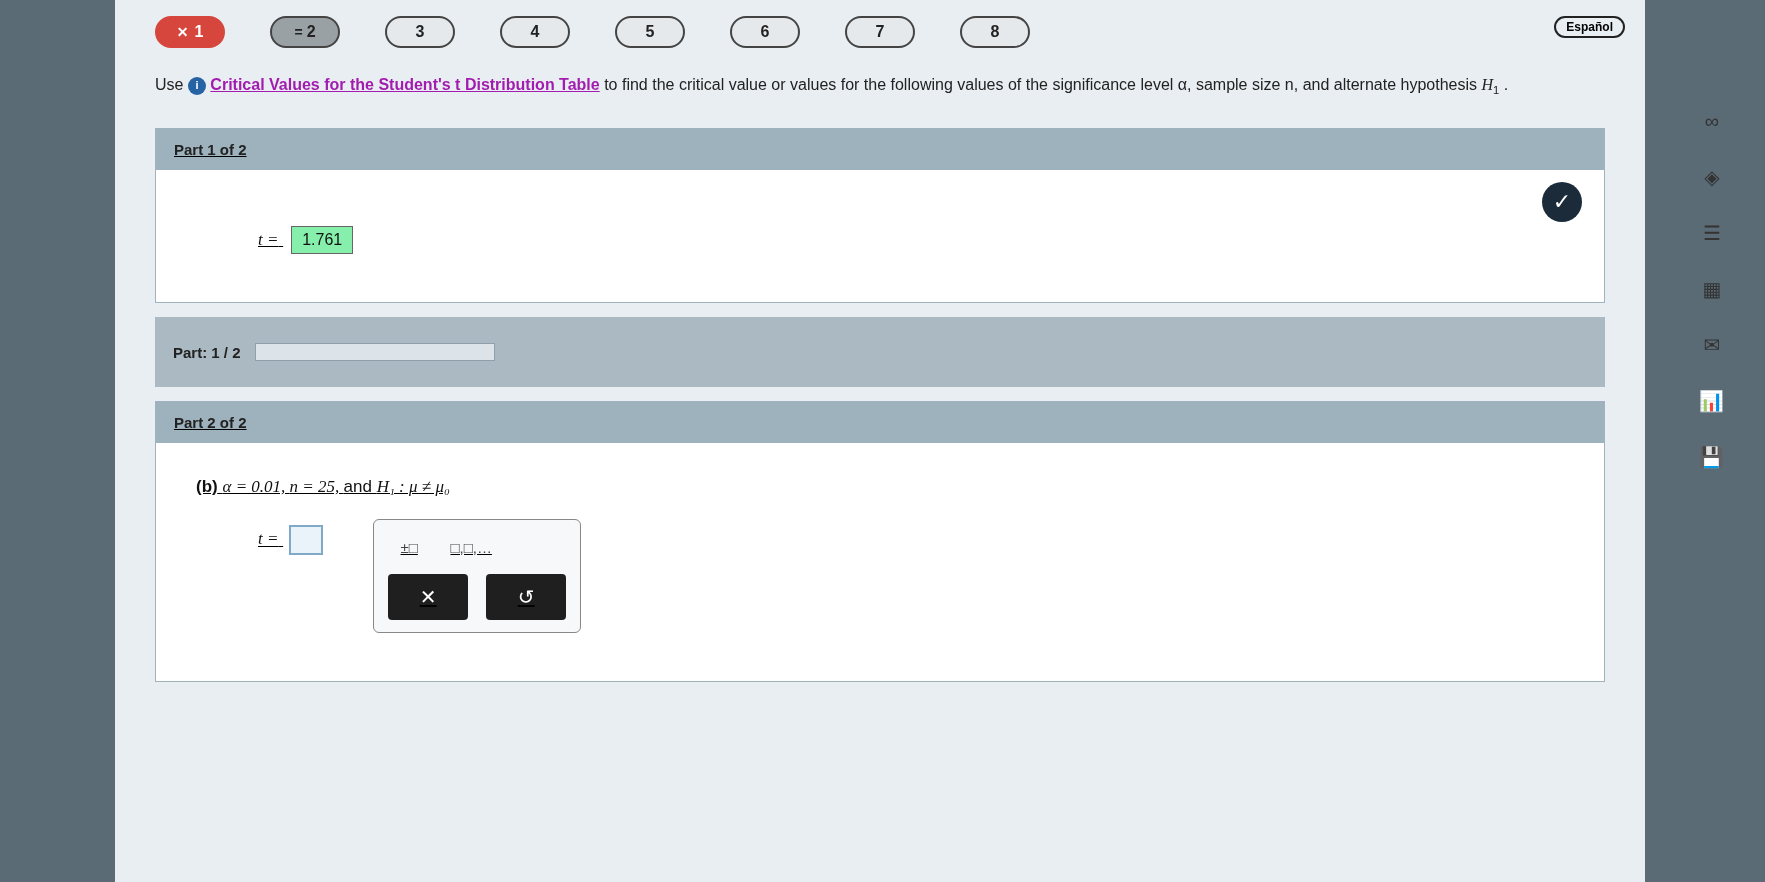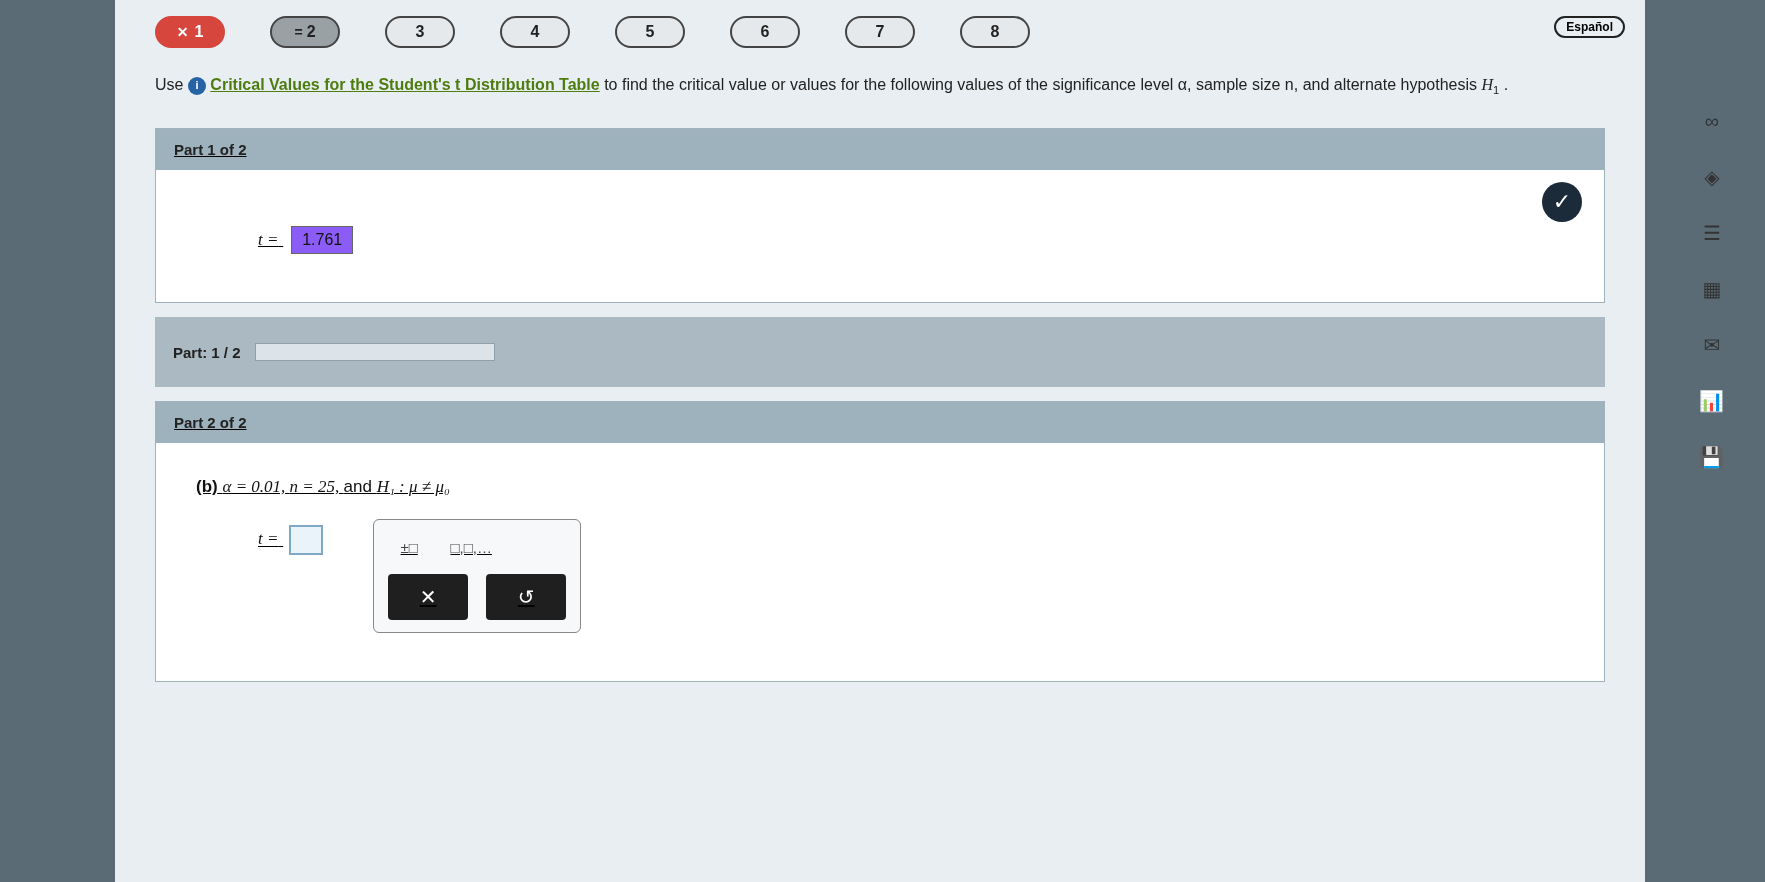--- a/index.html
+++ b/index.html
@@ -17,32 +17,32 @@
   .tab.grey  { background: #9aa1a5; border-color: #444; color: #222; }
   .tab-x { font-size: 14px; margin-right: 6px; }
   .tab-eq { font-size: 14px; margin-right: 4px; }
   .lang-pill { position: absolute; right: -20px; top: 6px; border: 2px solid #222;
                border-radius: 14px; padding: 2px 10px; font-size: 12px; font-weight: 700; background: transparent; }
 
   .instructions { font-size: 16px; color: #222; line-height: 1.6; max-width: 1380px; }
   .info-ico { display: inline-flex; width: 18px; height: 18px; border-radius: 50%;
               background: #2563a5; color: #fff; align-items: center; justify-content: center;
               font-size: 11px; font-weight: 700; vertical-align: middle; }
-  .link { color: #4d7c0f; text-decoration: underline; font-weight: 700; }
+  .link { color: #a21caf; text-decoration: underline; font-weight: 700; }
   .sub { font-size: 0.7em; vertical-align: sub; }
 
   .part-block { margin-top: 28px; border: 1px solid #9fb2bd; background: #fff; text-decoration: underline; }
   .part-header { background: #9eb2bd; padding: 12px 18px; font-weight: 700; color: #222; font-size: 15px; }
   .part-body { position: relative; padding: 34px 40px 48px 40px; font-size: 17px; color: #111; }
   .statusmark { position: absolute; right: 22px; top: 12px; width: 40px; height: 40px;
                 border-radius: 50%; background: #1b2b3a; display: flex; align-items: center;
                 justify-content: center; color: #fff; font-size: 22px; }
   .ital { font-style: italic; font-family: "Times New Roman", serif; }
   .answerbox { display: inline-block; border: 1px solid #666; padding: 4px 10px; min-width: 58px;
-               text-align: center; font-size: 16px; margin-left: 8px; background: #8b5cf6; }
+               text-align: center; font-size: 16px; margin-left: 8px; background: #86efac; }
   .ansrow { margin-top: 22px; margin-left: 62px; }
 
   .progress-bar-wrap { margin-top: 14px; background: #aab9c2; padding: 26px 18px; display: flex;
                        align-items: center; gap: 14px; font-weight: 700; color: #222; font-size: 15px; }
   .pbar-outer { width: 240px; height: 18px; background: #dce4ea; border: 1px solid #8ea0ab; display: inline-block; }
   .pbar-inner { height: 100%; background: #2a4f9c; width: 50%; }
 
   .inputfield { display: inline-block; width: 34px; height: 30px; border: 2px solid #7fa9c7;
                 background: #eaf3fa; vertical-align: middle; margin-left: 6px; }
 

